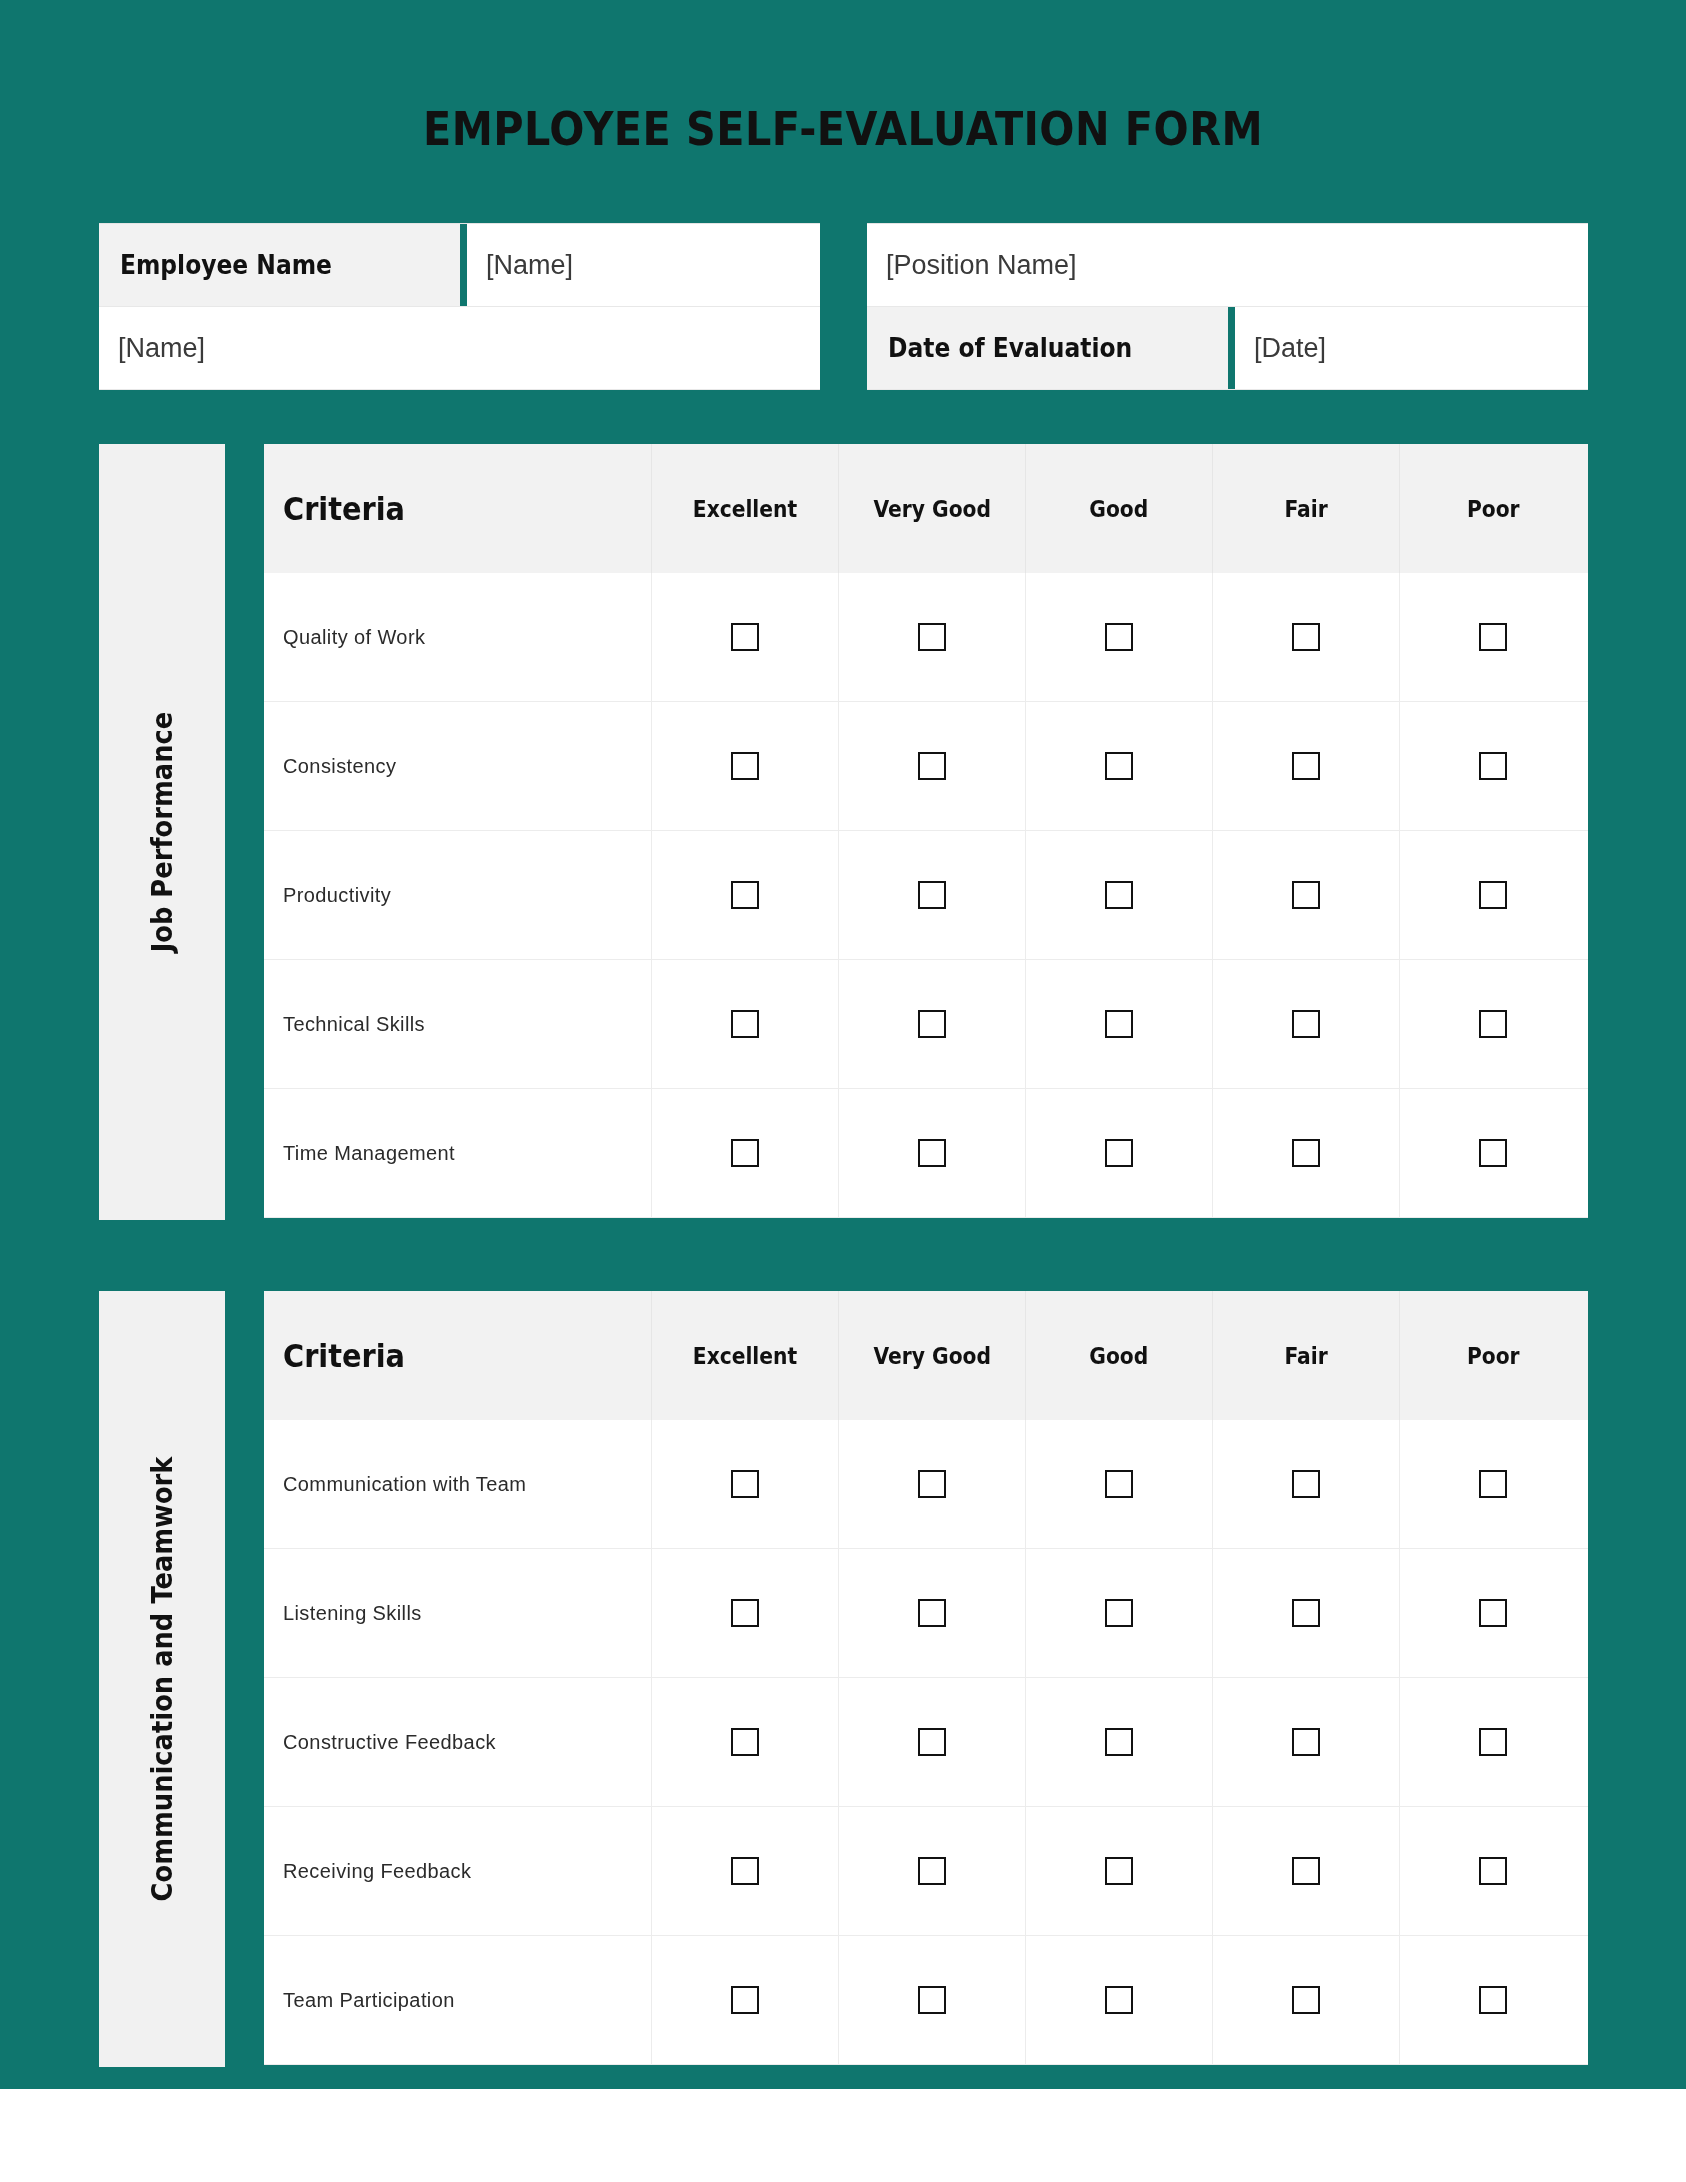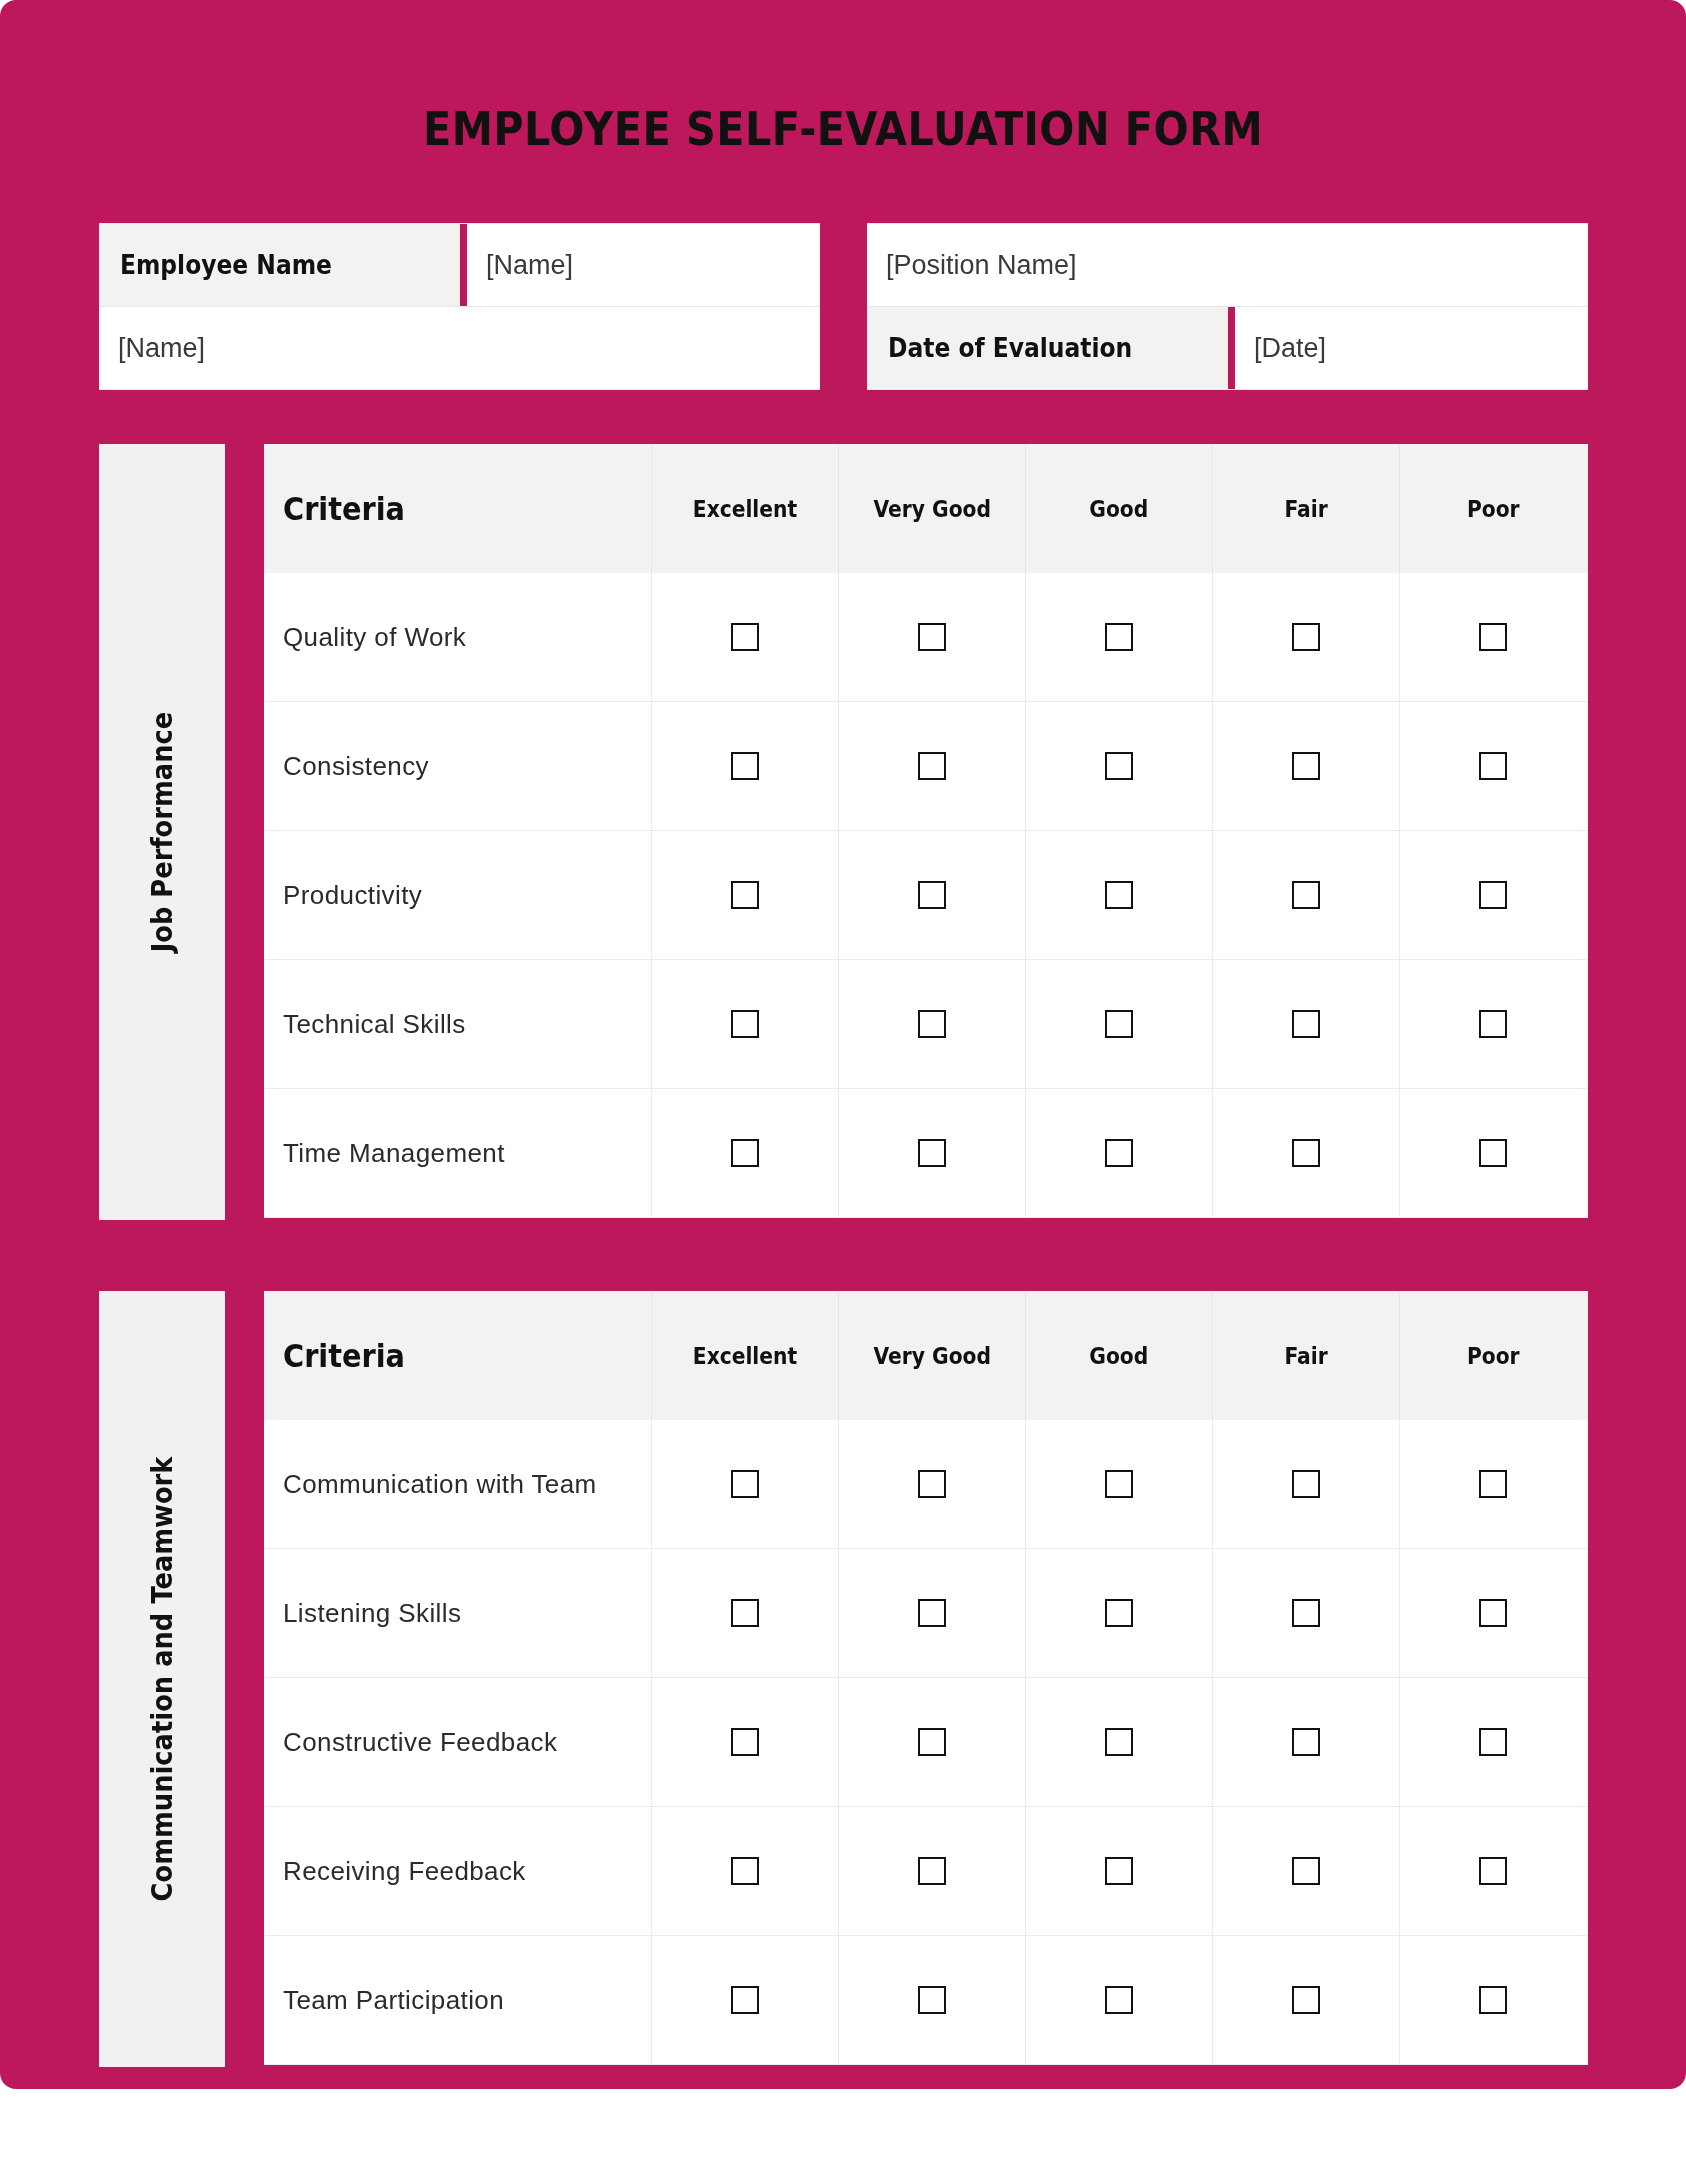--- a/index.html
+++ b/index.html
@@ -13,23 +13,22 @@
     font-family: "Liberation Sans", sans-serif;
     color: #1a1a1a;
     position: relative;
     overflow: hidden;
   }
 
   .page {
     position: relative;
     width: 1686px;
     height: 2089px;
-    background: #be185d;
+    background: #0f766e;
     box-sizing: border-box;
-    border-radius: 16px;
   }
 
   
   .doc-title {
     position: absolute;
     top: 101px;
     left: 0;
     width: 1686px;
     text-align: center;
     font-family: "DejaVu Sans", sans-serif;
@@ -170,21 +169,21 @@
     font-weight: bold;
     font-size: 22.5px;
     color: #111111;
     display: inline-block;
     transform: scaleX(0.9);
     white-space: nowrap;
   }
   .criteria-text {
     font-family: "Liberation Sans", sans-serif;
     font-weight: 300;
-    font-size: 26px;
+    font-size: 20px;
     color: #2b2b2b;
     letter-spacing: 0.4px;
     white-space: nowrap;
   }
 
   .checkbox {
     width: 24px;
     height: 24px;
     border: 2.8px solid #111111;
     background: #ffffff;

